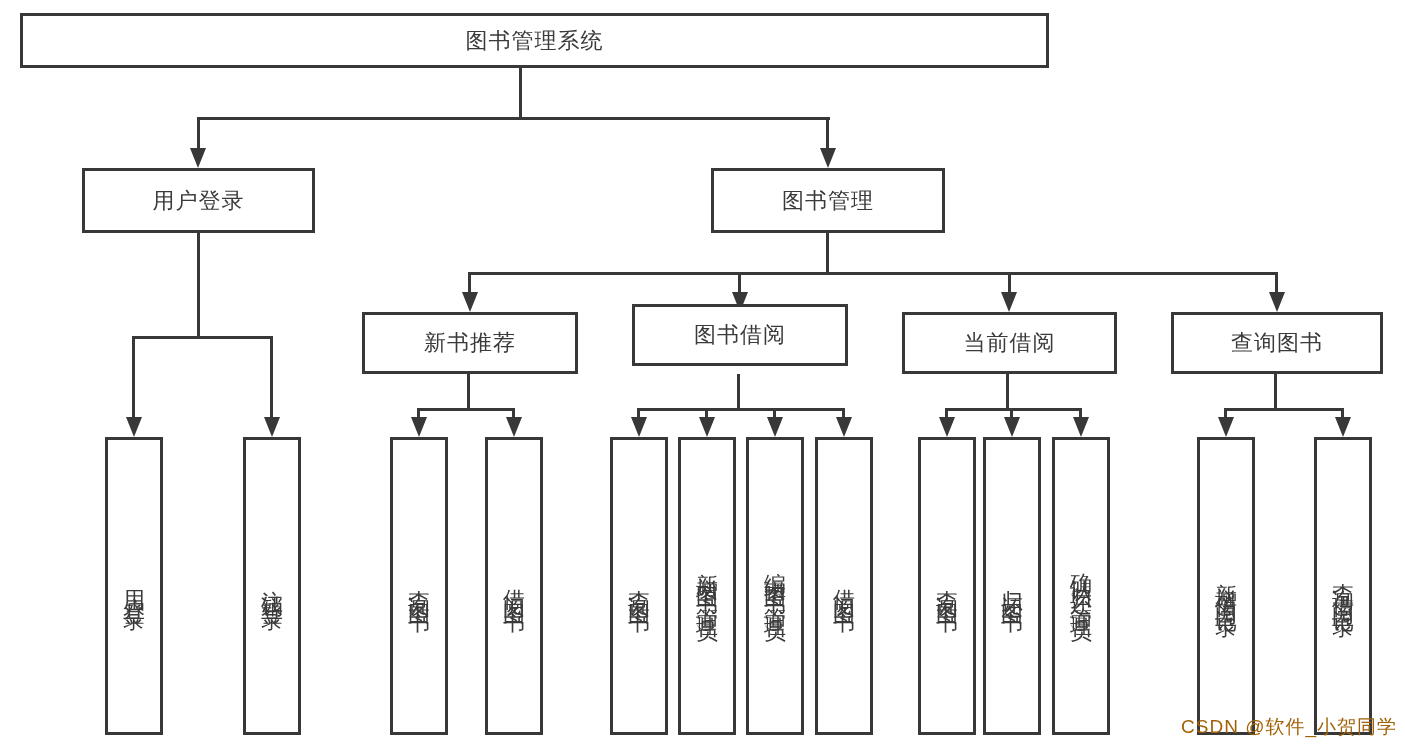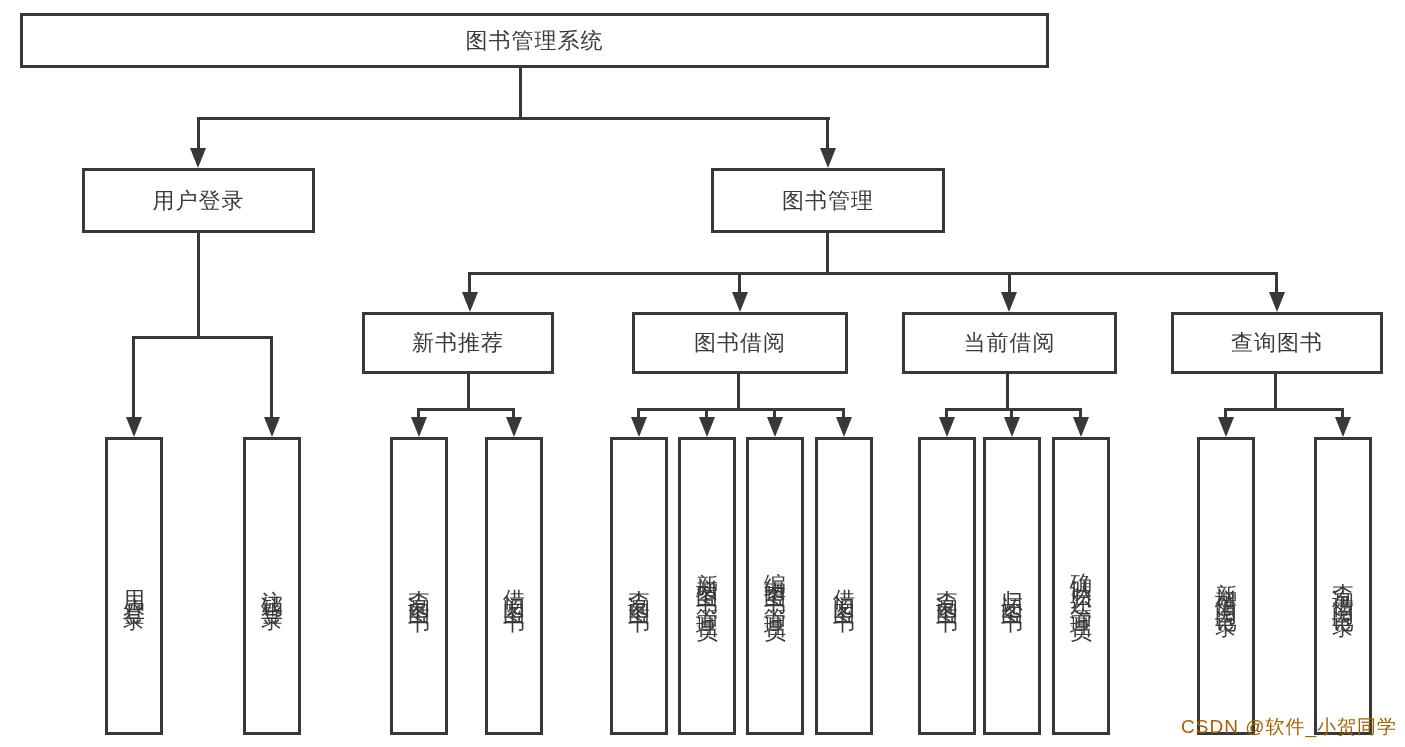--- a/index.html
+++ b/index.html
@@ -70,24 +70,24 @@
   <div class="l" style="left:468px;top:272px;width:810px;height:3px;"></div>
   <div class="l" style="left:468px;top:272px;width:3px;height:24px;"></div>
   <div class="l" style="left:738px;top:272px;width:3px;height:24px;"></div>
   <div class="l" style="left:1008px;top:272px;width:3px;height:24px;"></div>
   <div class="l" style="left:1275px;top:272px;width:3px;height:24px;"></div>
   <div class="a" style="left:462px;top:292px;"></div>
   <div class="a" style="left:732px;top:292px;"></div>
   <div class="a" style="left:1001px;top:292px;"></div>
   <div class="a" style="left:1269px;top:292px;"></div>
 
-  <div class="box" style="left:362px;top:312px;width:192px;height:62px;">
+  <div class="box" style="left:362px;top:312px;width:216px;height:62px;">
     <span>新书推荐</span>
   </div>
-  <div class="box" style="left:632px;top:312px;width:216px;height:62px;">
+  <div class="box" style="left:632px;top:304px;width:216px;height:62px;">
     <span>图书借阅</span>
   </div>
   <div class="box" style="left:902px;top:312px;width:215px;height:62px;">
     <span>当前借阅</span>
   </div>
   <div class="box" style="left:1171px;top:312px;width:212px;height:62px;">
     <span>查询图书</span>
   </div>
 
   <div class="l" style="left:467px;top:374px;width:3px;height:37px;"></div>

